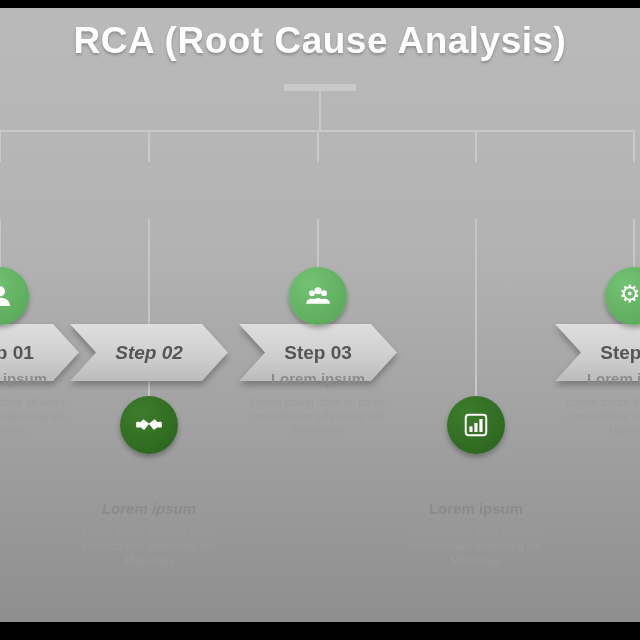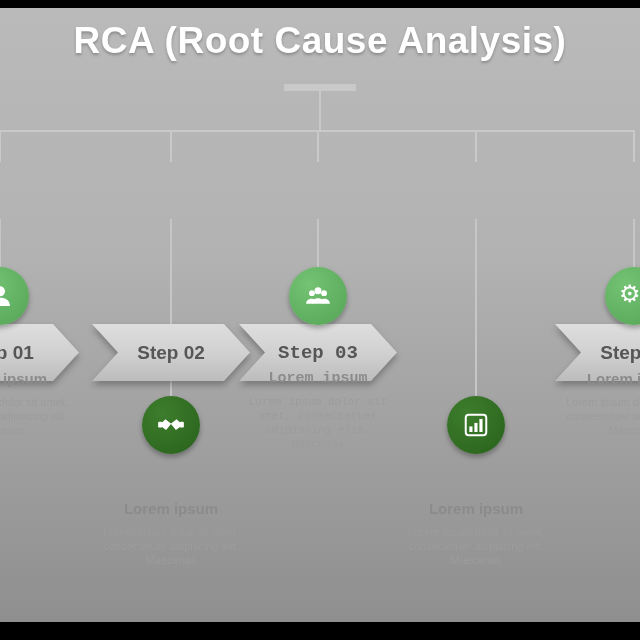--- a/index.html
+++ b/index.html
@@ -60,21 +60,21 @@
               <circle cx="12" cy="8" r="4.3"></circle>
               <path d="M3.5 20.5c0-4.8 4-7 8.5-7s8.5 2.2 8.5 7z"></path>
             </svg>
           </span>
     </div>
     <div class="textblock" style="top: 370px;">
       <div class="heading">Lorem ipsum</div>
       <div class="body">Lorem ipsum dolor sit amet, consectetuer adipiscing elit. Maecenas</div>
     </div>
   </div>
-      <div class="step" style="left: 92px;">
+      <div class="step" style="left: 70px; font-style: italic;">
     <div class="stub"></div>
     <div class="drop" style="height: 183px;"></div>
     <div class="chevron-wrap">
       <div class="chevron">
         <span>Step 02</span>
       </div>
     </div>
     <div class="circle dark" style="top: 396px;">
       <span class="icon">
             <svg viewBox="0 0 24 24">
@@ -83,21 +83,21 @@
               <rect x="1" y="9.2" width="3.4" height="5" rx="1"></rect>
               <rect x="19.6" y="9.2" width="3.4" height="5" rx="1"></rect>
             </svg>
           </span>
     </div>
     <div class="textblock" style="top: 500px;">
       <div class="heading">Lorem ipsum</div>
       <div class="body">Lorem ipsum dolor sit amet, consectetuer adipiscing elit. Maecenas</div>
     </div>
   </div>
-      <div class="step" style="left: 239px; font-family: Liberation Mono, monospace;">
+      <div class="step" style="left: 239px;">
     <div class="stub"></div>
     <div class="drop" style="height: 54px;"></div>
     <div class="chevron-wrap">
       <div class="chevron">
         <span>Step 03</span>
       </div>
     </div>
     <div class="circle light" style="top: 267px;">
       <span class="icon">
             <svg viewBox="0 0 24 24">

